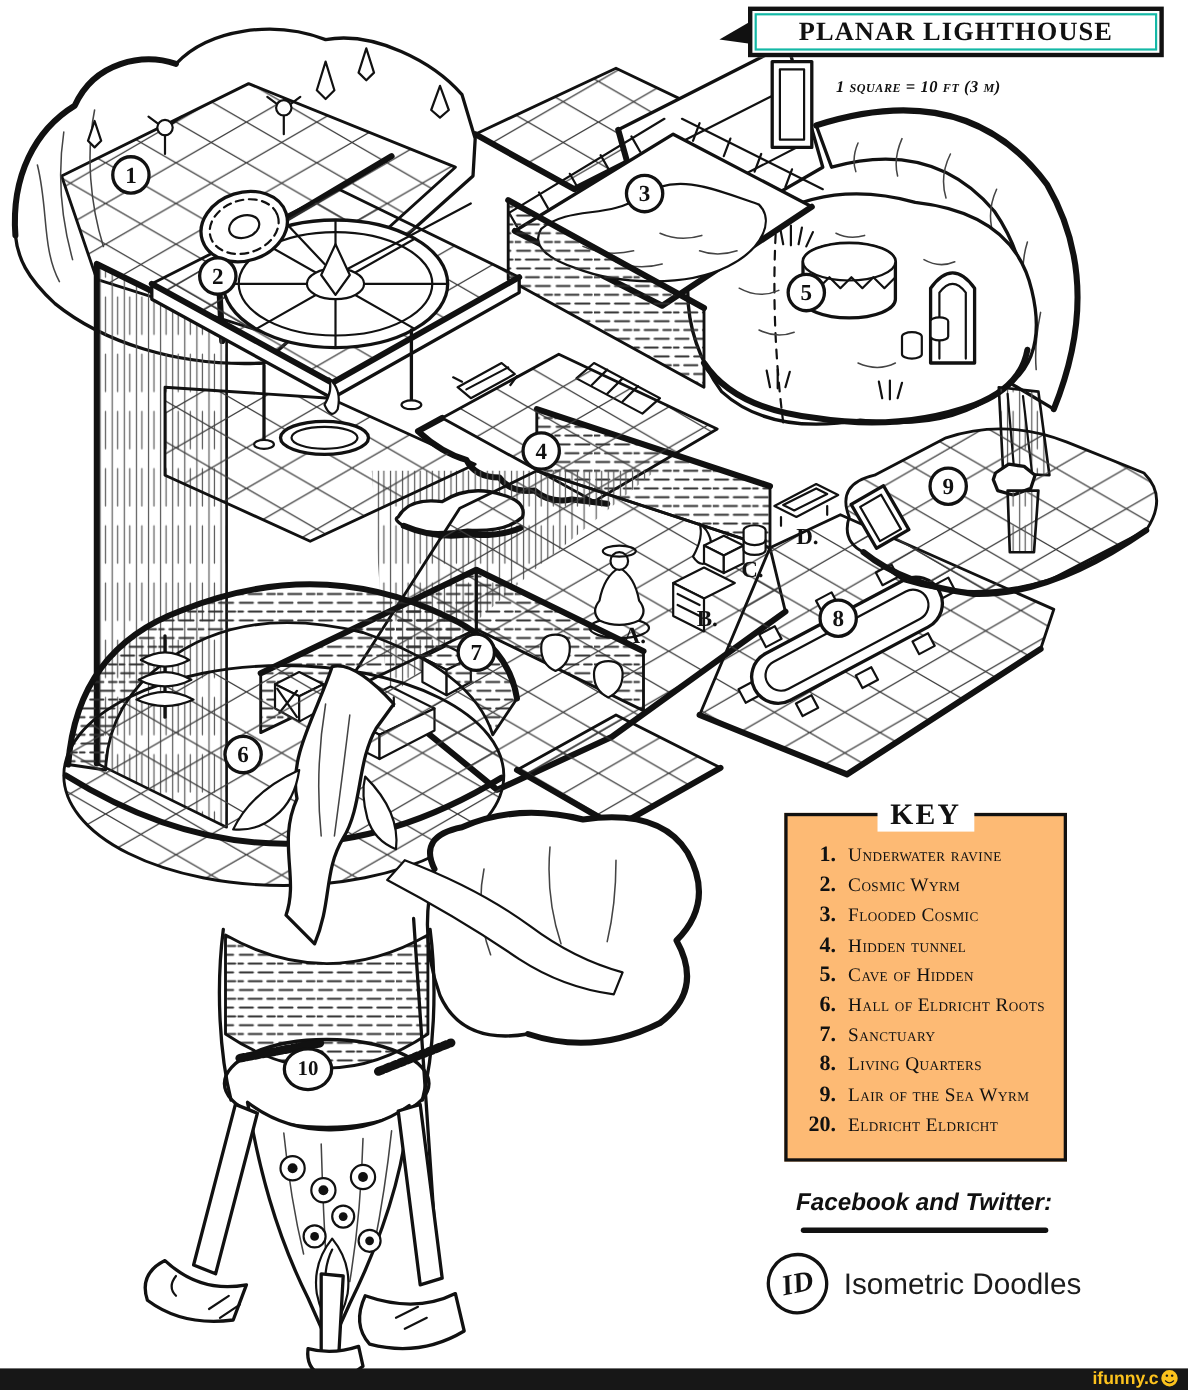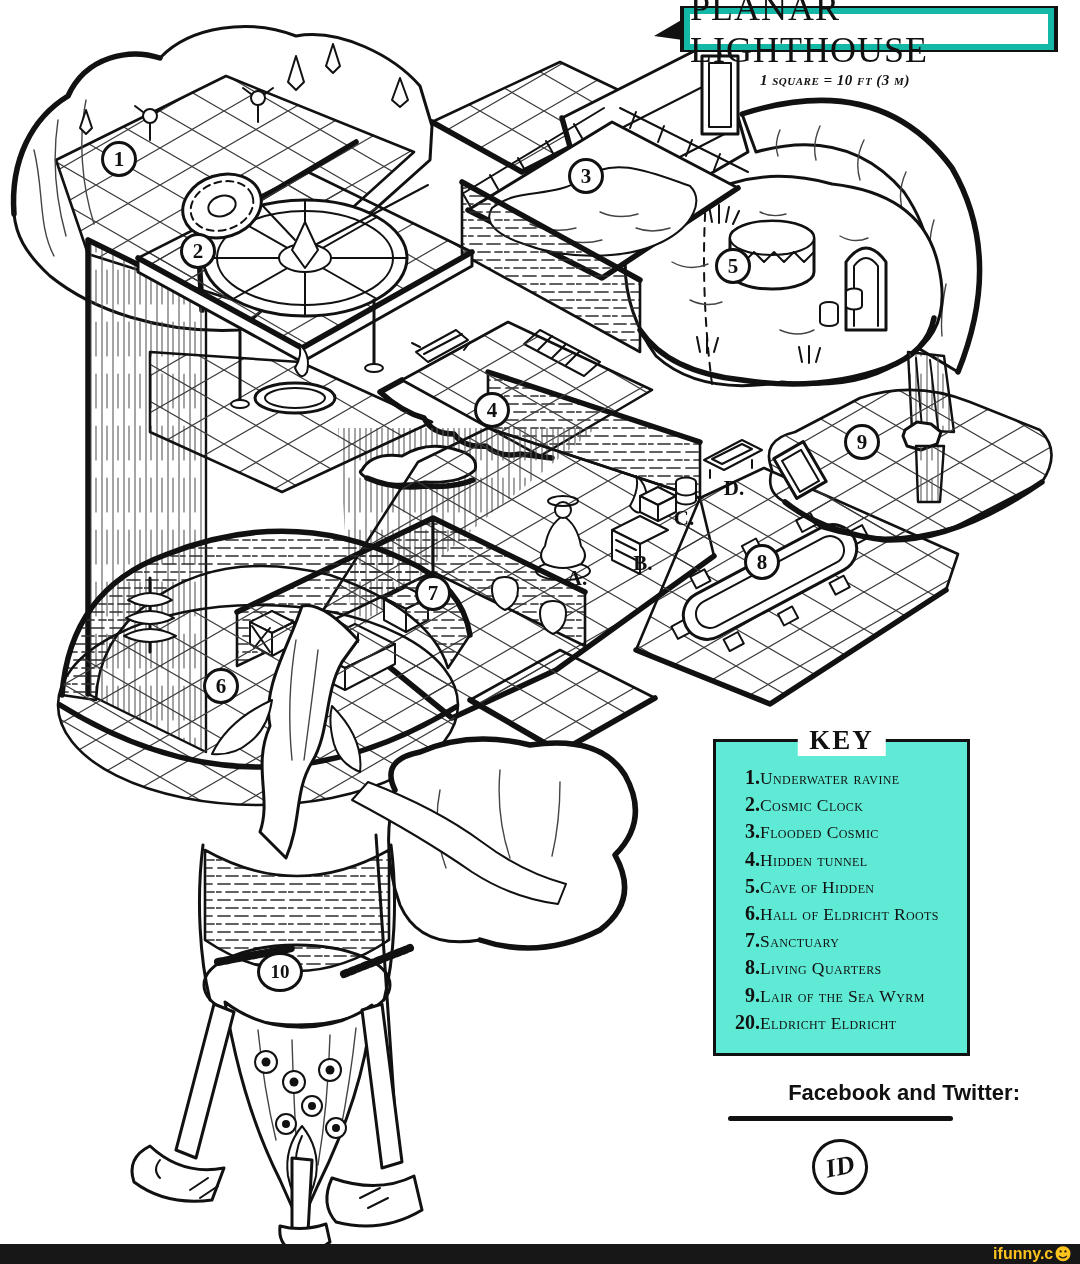--- a/index.html
+++ b/index.html
@@ -13,43 +13,43 @@
   .k5{fill:none;stroke:#111;stroke-width:5.5;}
   .f2{fill:#fff;stroke:#111;stroke-width:2;}
   .f3{fill:#fff;stroke:#111;stroke-width:3;}
   .tile{fill:url(#pTile);stroke:#111;stroke-width:2.6;}
   .brick{fill:url(#pBrick);stroke:#111;stroke-width:2.6;}
   .vs{fill:url(#pV);stroke:#111;stroke-width:2.4;}
   .vsf{fill:url(#pV);stroke:none;}
 
   .title-box{position:absolute;left:680px;top:6px;width:378px;height:46px;
     border:4px solid #111;background:#fff;box-sizing:border-box;display:flex;align-items:center;justify-content:center;}
-  .title-inner{border:6px solid #14b8a6;width:calc(100% - 8px);height:calc(100% - 8px);
+  .title-inner{border:2px solid #14b8a6;width:calc(100% - 8px);height:calc(100% - 8px);
     display:flex;align-items:center;justify-content:center;
-    font-size:36px;font-weight:normal;letter-spacing:1px;}
+    font-size:24px;font-weight:bold;letter-spacing:1px;}
   .scale-note{position:absolute;left:760px;top:72px;width:240px;text-align:left;
     font-style:italic;font-weight:bold;font-size:15px;font-variant:small-caps;letter-spacing:.5px;}
 
   .badge{position:absolute;width:36px;height:36px;border:3.2px solid #111;border-radius:50%;
     background:#fff;box-sizing:border-box;display:flex;align-items:center;justify-content:center;
     font-weight:bold;font-size:21px;transform:translate(-50%,-50%);}
   .badge.wide{width:46px;height:40px;font-size:19px;}
   .map-letter{position:absolute;transform:translate(-50%,-50%);font-weight:bold;font-size:21px;}
 
   .key-box{position:absolute;left:713px;top:739px;width:257px;height:317px;
-    border:3px solid #111;background:#5eead4;box-sizing:border-box;}
+    border:3px solid #111;background:#fdba74;box-sizing:border-box;}
   .key-title{position:absolute;top:-17px;left:50%;transform:translateX(-50%);
     background:#fff;padding:0 12px;font-weight:bold;font-size:27px;letter-spacing:2px;}
   .key-list{margin:0;padding:24px 8px 0 10px;list-style:none;}
   .key-item{display:flex;align-items:baseline;height:27.2px;}
   .key-num{width:34px;text-align:right;font-weight:bold;font-size:20px;flex:none;}
-  .key-label{font-variant:small-caps;font-size:17.5px;letter-spacing:.4px;}
+  .key-label{margin-left:11px;font-variant:small-caps;font-size:17.5px;letter-spacing:.4px;}
 
   .footer{position:absolute;left:660px;top:1080px;width:360px;text-align:center;}
-  .social-heading{font-family:"Liberation Sans",sans-serif;font-weight:bold;font-size:22px;text-align:right;}
+  .social-heading{font-family:"Liberation Sans",sans-serif;font-style:italic;font-weight:bold;font-size:22px;}
   .social-rule{margin:10px auto 0 auto;width:225px;height:5px;background:#111;border-radius:3px;}
   .brand-row{margin-top:18px;display:flex;align-items:center;justify-content:center;gap:14px;}
   .logo-circle{width:56px;height:56px;border:3px solid #111;border-radius:50%;box-sizing:border-box;
     display:flex;align-items:center;justify-content:center;font-weight:bold;font-style:italic;
     font-size:26px;transform:rotate(-12deg);}
   .brand-name{font-family:"Liberation Sans",sans-serif;font-size:27px;color:#1c1c1c;}
 
   .watermark-bar{position:absolute;left:0;bottom:0;width:100%;height:20px;background:#171717;
     display:flex;align-items:center;justify-content:flex-end;padding-right:8px;box-sizing:border-box;
     font-family:"Liberation Sans",sans-serif;font-weight:bold;font-size:16px;color:#fcc21d;}
@@ -381,21 +381,21 @@
 
   <div class="key-box">
     <div class="key-title">KEY</div>
     <ul class="key-list">
       <li class="key-item">
           <span class="key-num">1.</span>
           <span class="key-label">Underwater ravine</span>
         </li>
       <li class="key-item">
           <span class="key-num">2.</span>
-          <span class="key-label">Cosmic Clock</span>
+          <span class="key-label">Cosmic Wyrm</span>
         </li>
       <li class="key-item">
           <span class="key-num">3.</span>
           <span class="key-label">Flooded Cosmic</span>
         </li>
       <li class="key-item">
           <span class="key-num">4.</span>
           <span class="key-label">Hidden tunnel</span>
         </li>
       <li class="key-item">
@@ -423,20 +423,21 @@
           <span class="key-label">Eldricht Eldricht</span>
         </li>
     </ul>
   </div>
 
   <div class="footer">
     <div class="social-heading">Facebook and Twitter:</div>
     <div class="social-rule"></div>
     <div class="brand-row">
       <div class="logo-circle">ID</div>
+      <div class="brand-name">Isometric Doodles</div>
     </div>
   </div>
 
   <div class="watermark-bar">
     <span>ifunny.c</span>
       <span class="watermark-smiley">☻</span>
   </div>
 
 </div>
 

